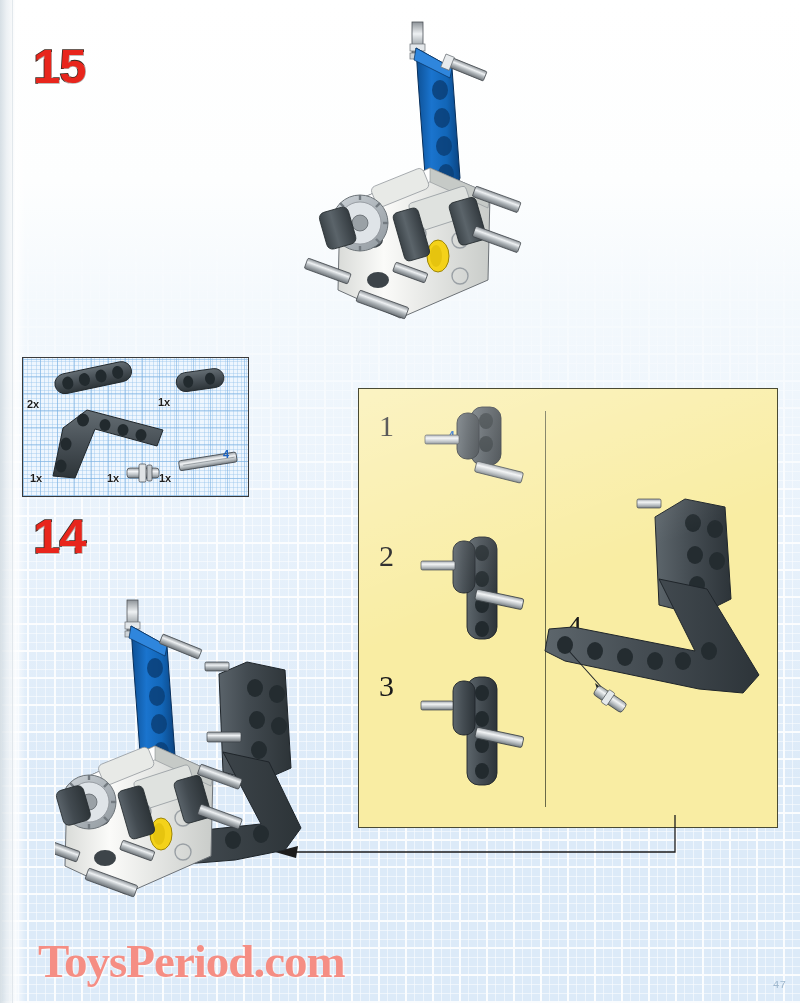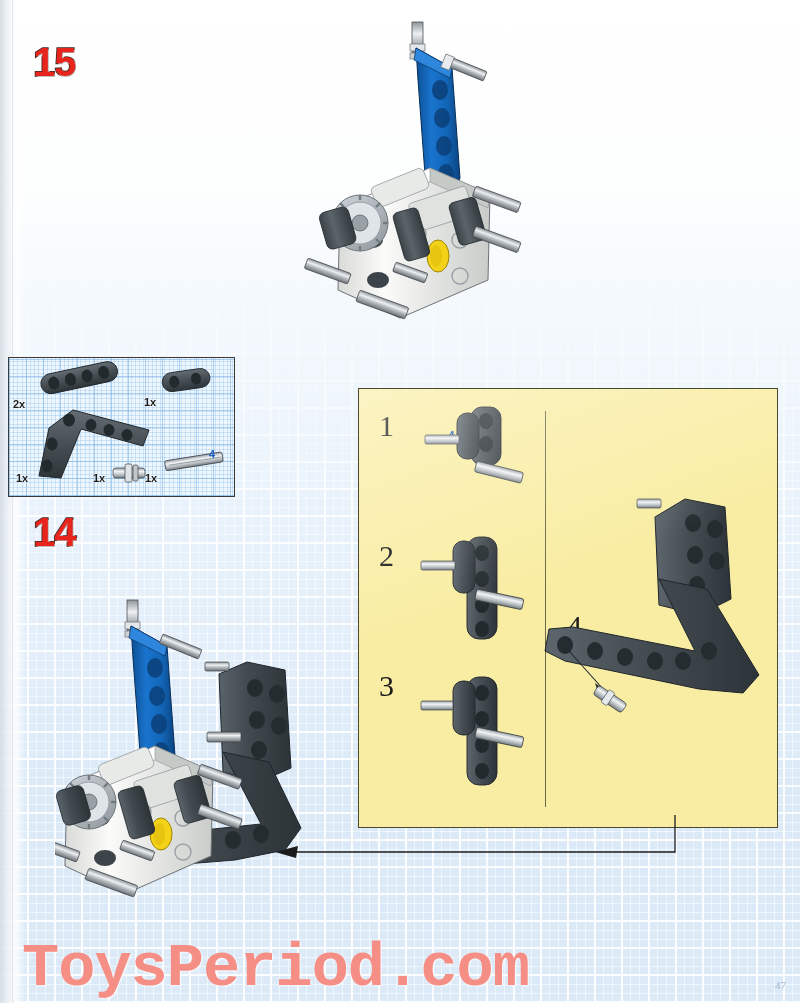--- a/index.html
+++ b/index.html
@@ -29,34 +29,34 @@
   #gutter{
     position:absolute;left:0;top:0;width:26px;height:100%;
     background:linear-gradient(90deg,#cfd9e0 0%,#e9eef2 25%,#ffffff 60%,rgba(255,255,255,0) 100%);
     opacity:.85;
   }
   #gutterline{position:absolute;left:12px;top:0;width:1px;height:100%;background:#d8dfe5;opacity:.7;}
 
   
   .stepnum{
     position:absolute;
-    font-size:40px;font-weight:bold;letter-spacing:-1px;
+    font-size:49px;font-weight:bold;letter-spacing:-1px;
     color:#e8251c;
     -webkit-text-stroke:1.6px #3b2a22;
     paint-order:stroke fill;
     text-shadow:2px 2px 0 rgba(255,255,255,.6);
     line-height:1;
     font-family:"Liberation Sans", sans-serif;
   }
   #step15{left:33px;top:42px;}
   #step16{left:33px;top:512px;}
 
   
   #partsbox{
-    position:absolute;left:8px;top:357px;width:225px;height:138px;
+    position:absolute;left:22px;top:357px;width:225px;height:138px;
     background:#eef6fe;
     border:1.3px solid #3a3a3a;
     overflow:hidden;
   }
   #partsgrid{
     position:absolute;inset:0;
     background-image:
       repeating-linear-gradient(90deg, rgba(120,175,225,.55) 0 1px, rgba(255,255,255,0) 1px 17px),
       repeating-linear-gradient(0deg,  rgba(120,175,225,.55) 0 1px, rgba(255,255,255,0) 1px 17px),
       repeating-linear-gradient(90deg, rgba(150,195,235,.40) 0 1px, rgba(255,255,255,0) 1px 4.2px),
@@ -96,30 +96,30 @@
   #sub1{left:20px;top:22px;}
   #sub2{left:20px;top:152px;}
   #sub3{left:20px;top:282px;}
   #sub4{left:208px;top:222px;}
 
   
   #arrowsvg{position:absolute;left:270px;top:815px;width:420px;height:50px;}
 
   
   #watermark{
-    position:absolute;left:22px;top:938px;
-    font-size:62px;font-weight:bold;letter-spacing:-1px;
+    position:absolute;left:38px;top:938px;
+    font-size:47px;font-weight:bold;letter-spacing:-1px;
     color:#f58e84;
-    font-family:Liberation Mono, monospace;
+    font-family:Liberation Serif, serif;
     text-shadow:1px 1px 2px rgba(255,255,255,.85);
     line-height:1;
   }
   #pagenum{
     position:absolute;right:14px;bottom:12px;
-    font-size:11px;color:#9fb8cf;font-family:Liberation Serif, serif;
+    font-size:11px;color:#9fb8cf;font-family:Liberation Mono, monospace;
   }
 
   
   .model{position:absolute;}
   #model15{left:300px;top:18px;width:250px;height:330px;}
   #model16{left:55px;top:592px;width:270px;height:340px;}
   .model svg{display:block;width:100%;height:100%;}
 </style>
 </head>
 <body>

